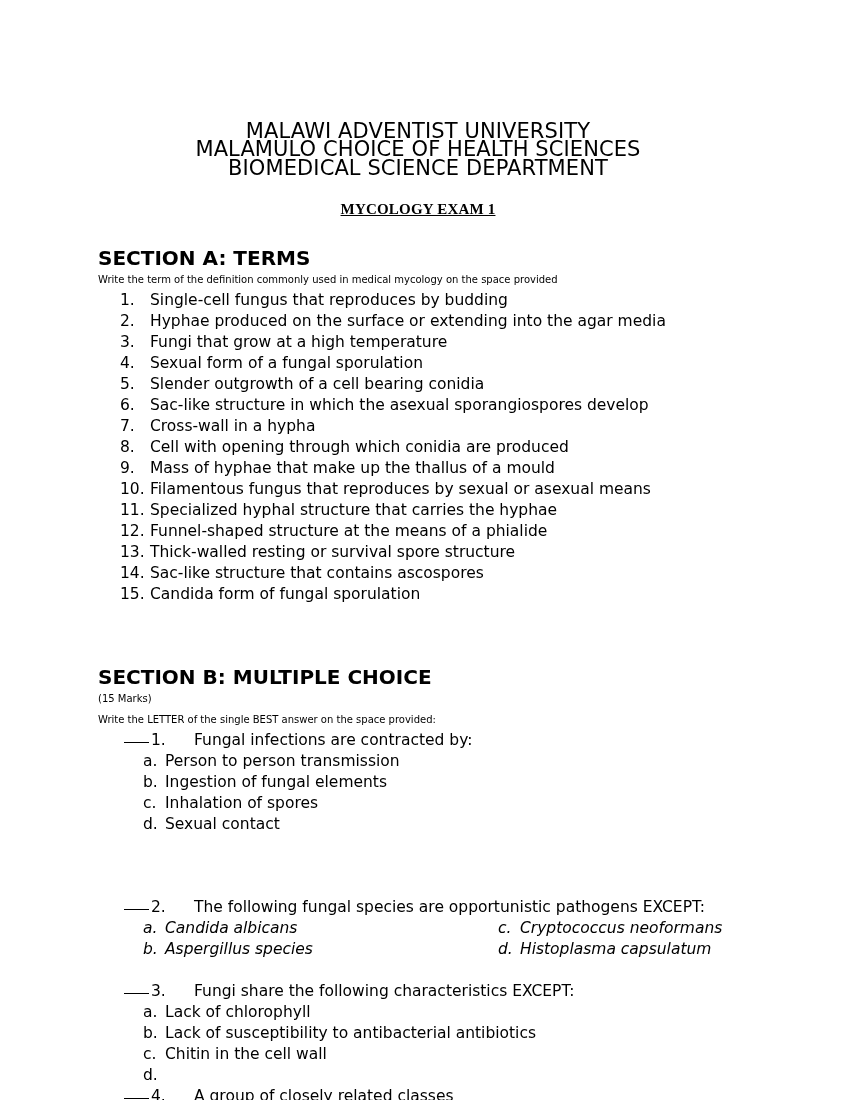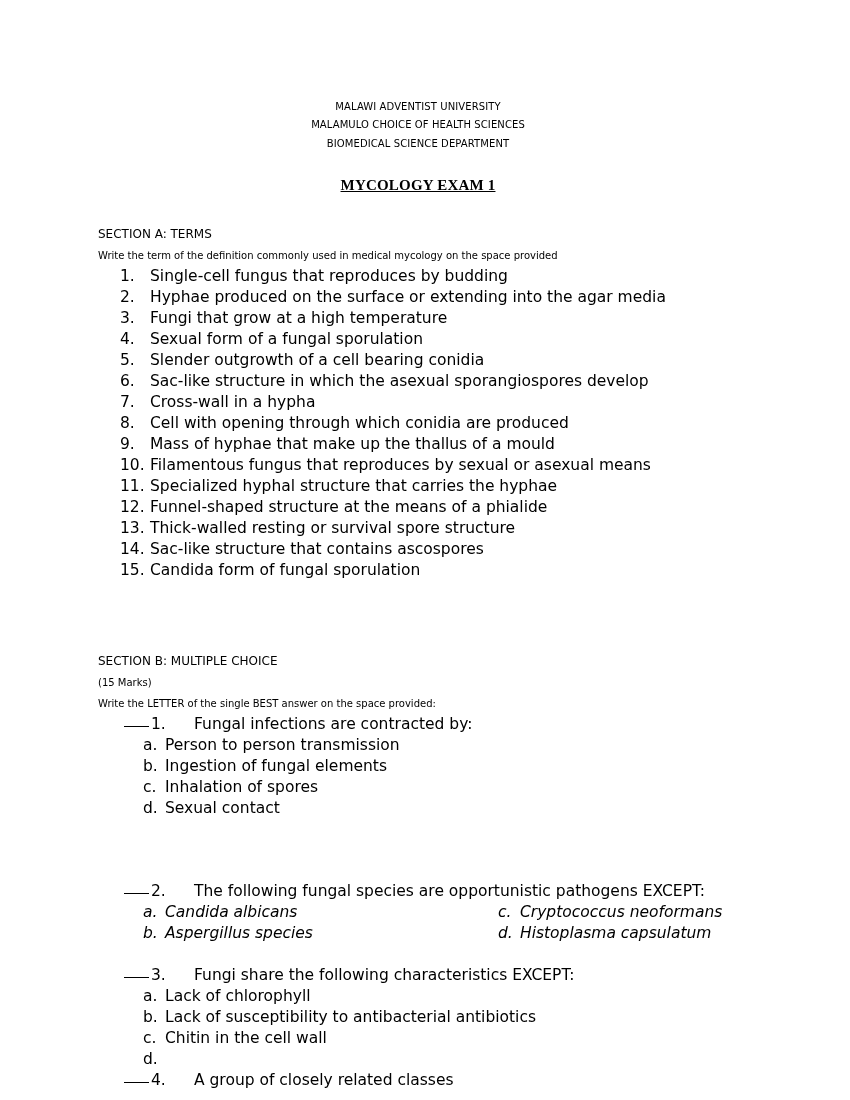--- a/index.html
+++ b/index.html
@@ -25,52 +25,53 @@
   .content {
     position: absolute;
     left: 98px;
     top: 98px;
     width: 640px;
   }
 
   
   .inst-header {
     text-align: center;
-    font-size: 10px;
+    font-size: 21px;
     line-height: 18.3px;
     letter-spacing: 0.1px;
+    margin-top: 24px;
   }
   .inst-header div { white-space: nowrap; }
 
   .exam-title-wrap {
     text-align: center;
     margin-top: 22px;
   }
   .exam-title {
     font-family: Liberation Serif, serif;
     font-weight: bold;
     font-size: 15px;
     text-decoration: underline;
     letter-spacing: 0.2px;
   }
 
   
   .section-head {
-    font-weight: normal;
-    font-size: 12px;
+    font-weight: bold;
+    font-size: 20px;
     line-height: 21px;
   }
   .para {
     font-size: 10px;
     line-height: 21px;
   }
   .para.tight { width: 636px; }
 
   .sec-a-head { margin-top: 30px; }
-  .sec-b-head { margin-top: 8px; }
+  .sec-b-head { margin-top: 0; }
 
   
   .terms-list {
     margin: 0;
     padding: 0;
     list-style: none;
     font-size: 15.5px;
     line-height: 21px;
   }
   .terms-list li {

